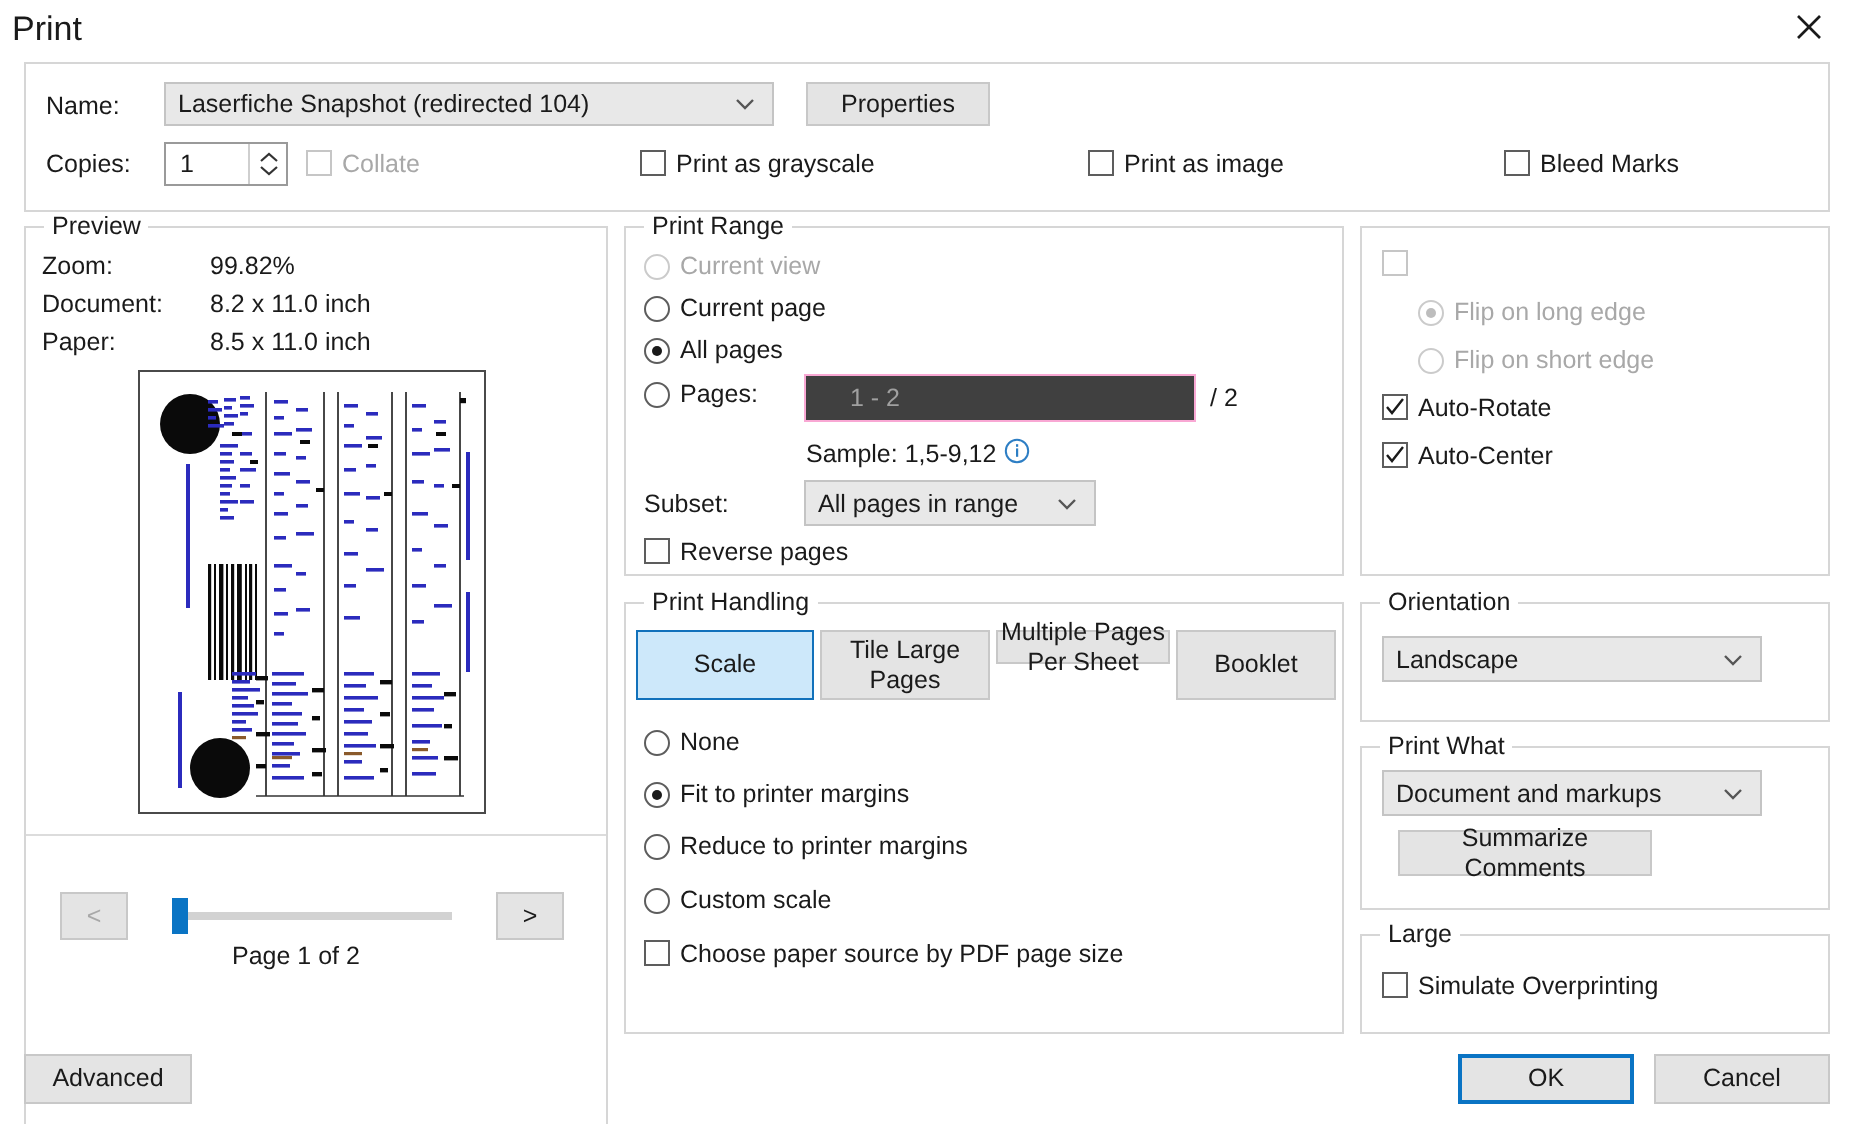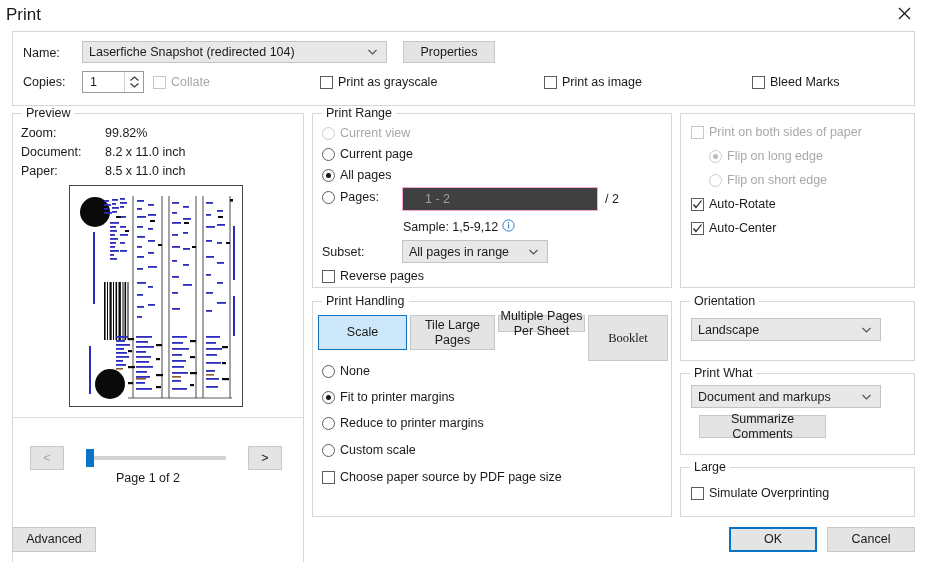--- a/index.html
+++ b/index.html
@@ -92,21 +92,21 @@
     position: absolute; right: 0; top: 0; bottom: 0; width: 19px;
     border-left: 1px solid #cfcfcf;
     display: flex; flex-direction: column;
     align-items: center; justify-content: center;
     cursor: pointer; background: #ffffff;
   }
   .spin-arrows svg { display: block; }
 
   
   .cbwrap {
-    position: absolute; display: flex; align-items: flex-end;
+    position: absolute; display: flex; align-items: flex-start;
     cursor: pointer; white-space: nowrap;
   }
   .cbwrap.dim { cursor: default; }
   .cb {
     width: 13px; height: 13px; border: 1px solid #5d5d5d;
     background: #ffffff; flex: 0 0 auto; position: relative;
   }
   .cbwrap.dim .cb { border-color: #c6c6c6; }
   .cb svg { position: absolute; left: 0px; top: 0px; }
   .cbtext { margin-left: 5px; font-size: 12.5px; color: #1a1a1a; }
@@ -502,21 +502,21 @@
 
 <div class="group" id="handling-panel">
   <div class="group-legend">Print Handling</div>
 
   <div class="btn selected-tab" style="left:5px; top:13px; width:89px; height:35px;">Scale</div>
 
   <div class="btn" style="left:97px; top:13px; width:85px; height:35px;">Tile Large Pages</div>
 
   <div class="btn" style="left:185px; top:13px; width:87px; height:17px;">Multiple Pages Per Sheet</div>
 
-  <div class="btn" style="left:275px; top:13px; width:80px; height:46px;font-family:Liberation Serif, serif;">Booklet</div>
+  <div class="btn" style="left:275px; top:13px; width:80px; height:35px;">Booklet</div>
 
   <div class="rdwrap" style="left:9px; top:62px;">
     <span class="rd"></span>
     <span class="rdtext">None</span>
   </div>
 
   <div class="rdwrap" style="left:9px; top:88px;">
     <span class="rd">
         <span class="dot"></span>
       </span>
@@ -536,21 +536,20 @@
   <div class="cbwrap" style="left:9px; top:168px;">
     <span class="cb"></span>
     <span class="cbtext">Choose paper source by PDF page size</span>
   </div>
 </div>
 
 <div class="group" id="duplex-panel">
 
   <div class="cbwrap dim" style="left:10px; top:11px;">
     <span class="cb"></span>
-    <span class="cbtext">Print on both sides of paper</span>
   </div>
 
   <div class="rdwrap dim" style="left:28px; top:35px;">
     <span class="rd">
         <span class="dot"></span>
       </span>
     <span class="rdtext">Flip on long edge</span>
   </div>
 
   <div class="rdwrap dim" style="left:28px; top:59px;">

